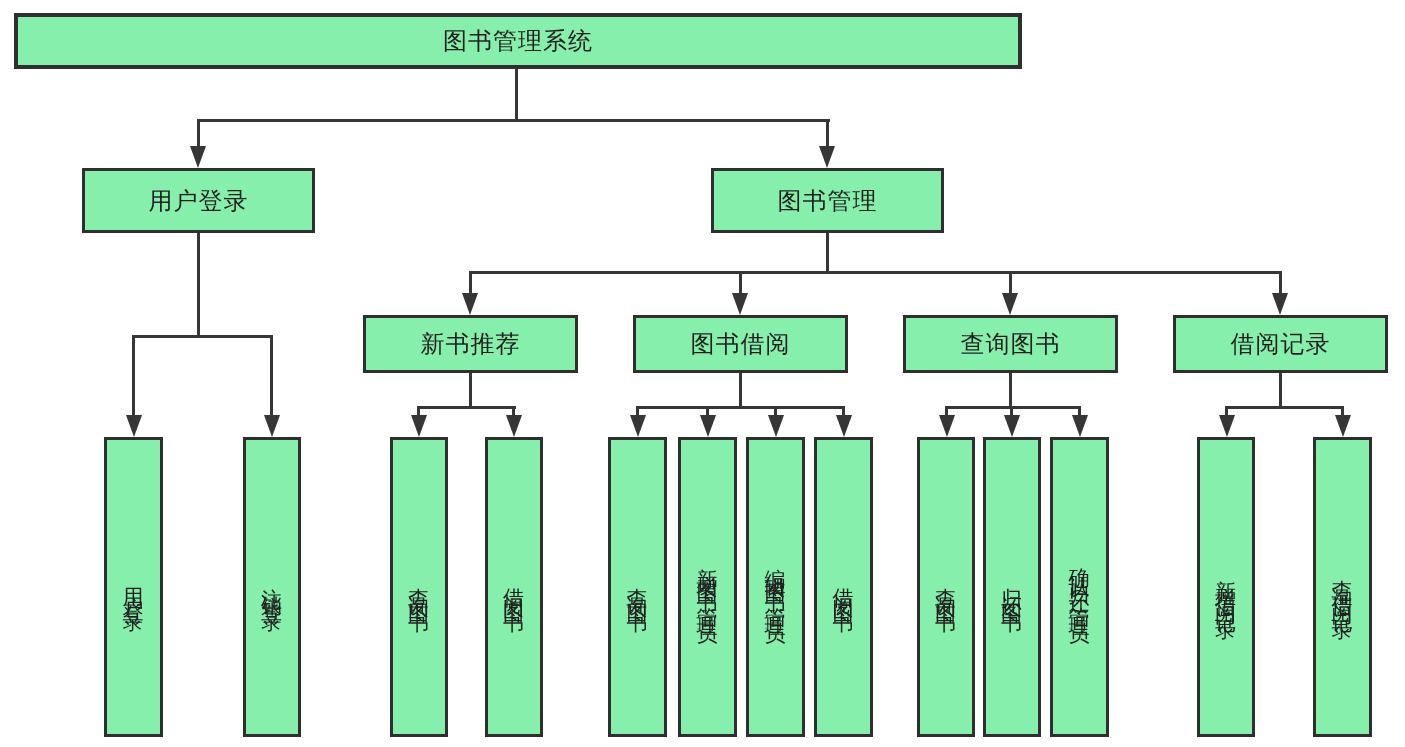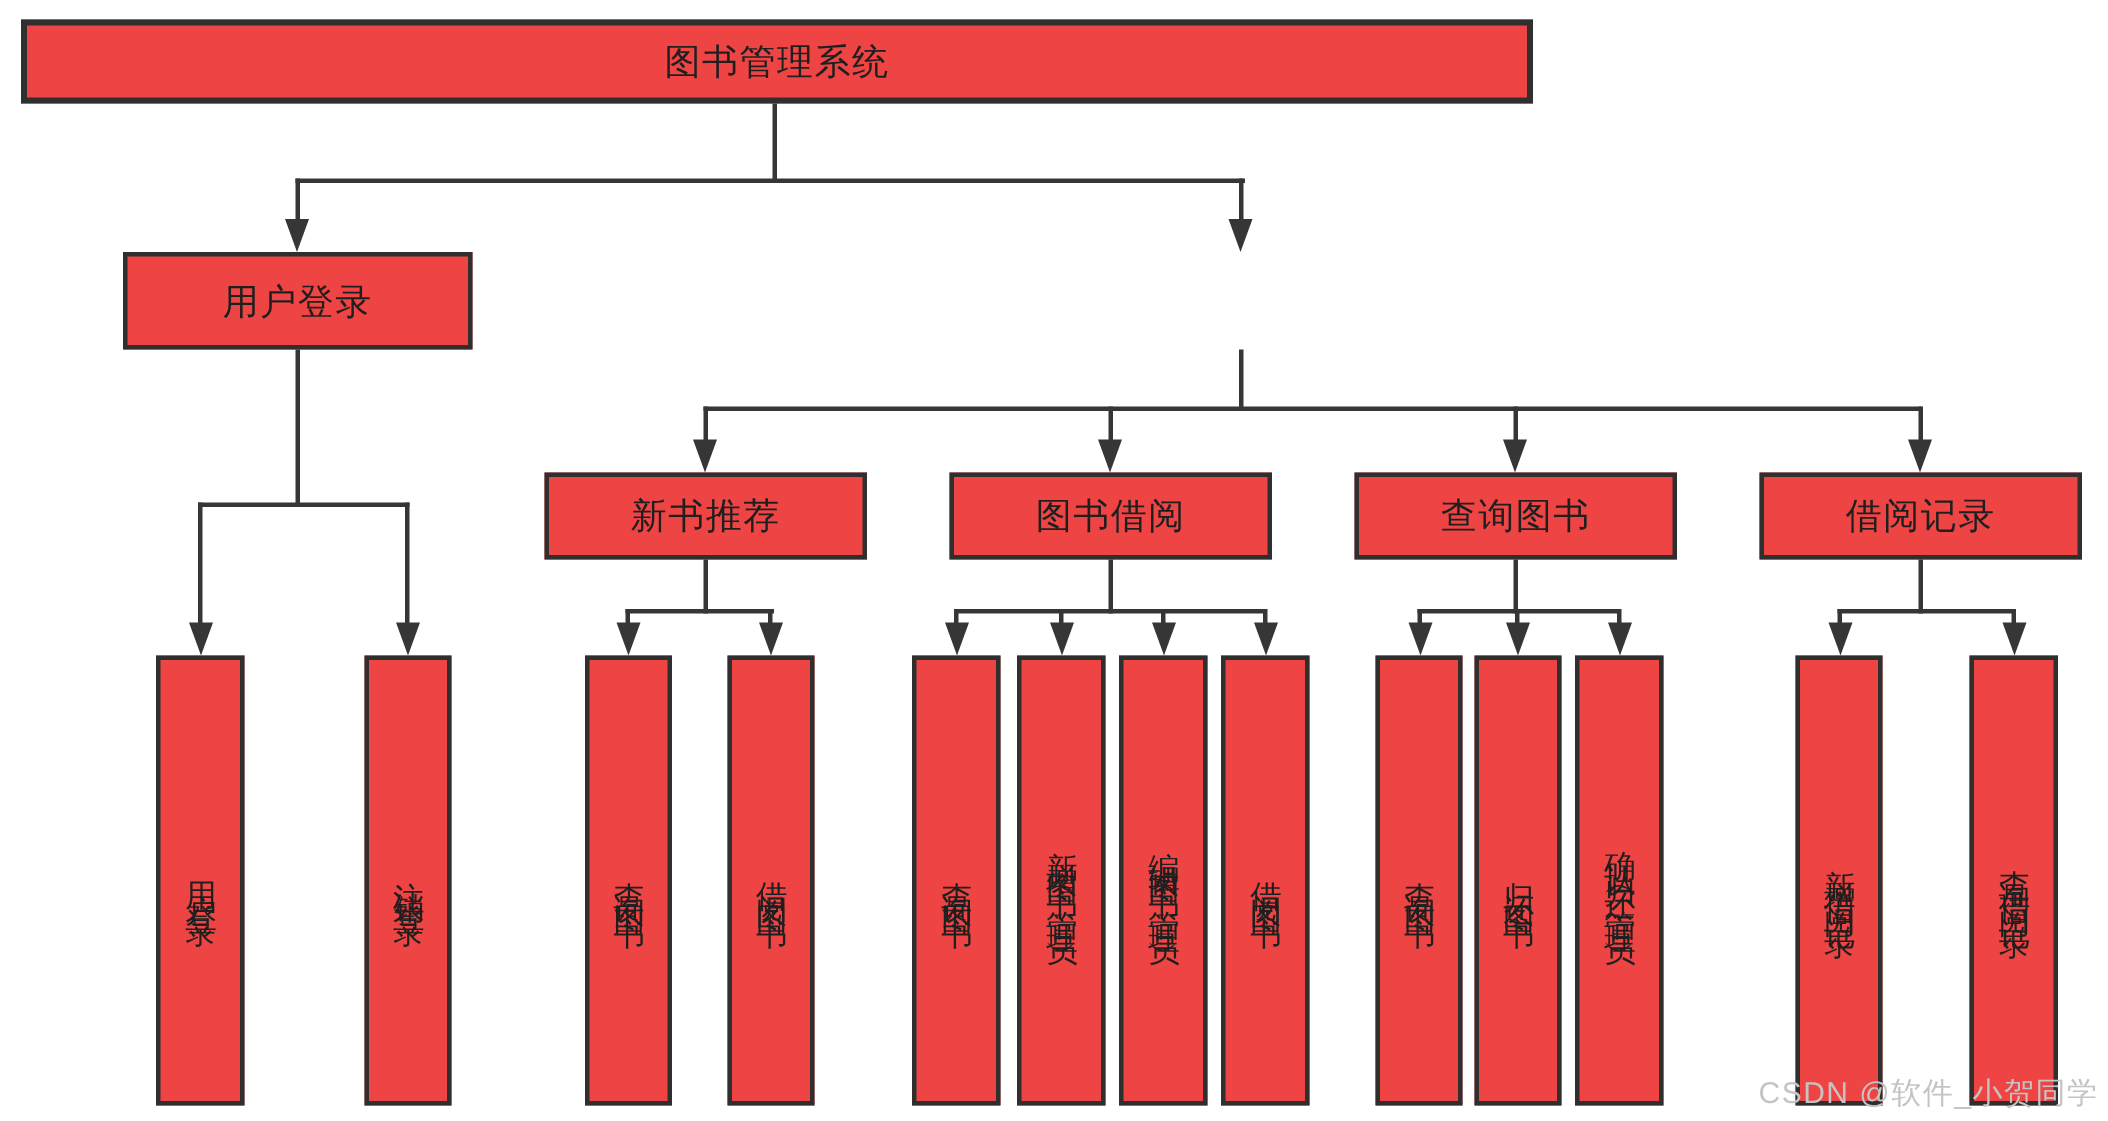--- a/index.html
+++ b/index.html
@@ -8,21 +8,21 @@
     width: 1405px;
     height: 747px;
     background: #ffffff;
     font-family: "Liberation Sans", "DejaVu Sans", sans-serif;
     overflow: hidden;
   }
   .node {
     position: absolute;
     box-sizing: border-box;
     border: 3px solid #2f2f2f;
-    background: #ef4444;
+    background: #86efac;
     display: flex;
     align-items: center;
     justify-content: center;
     color: #1f1f1f;
     font-size: 24px;
     letter-spacing: 1px;
     text-align: right;
   }
   .node.root { border-width: 4px; }
   .node.vert {
@@ -68,20 +68,23 @@
 
   <div class="vline" style="left:515px; top:69px; height:52px;"></div>
   <div class="hline" style="left:197px; top:119px; width:633px;"></div>
   <div class="vline" style="left:197px; top:119px; height:28px;"></div>
   <div class="arrow" style="left:190px; top:146px;"></div>
   <div class="vline" style="left:826px; top:119px; height:28px;"></div>
   <div class="arrow" style="left:819px; top:146px;"></div>
 
   <div class="node" style="left:82px; top:168px; width:233px; height:65px;">
     <span>用户登录</span>
+  </div>
+  <div class="node" style="left:711px; top:168px; width:233px; height:65px;">
+    <span>图书管理</span>
   </div>
 
   <div class="vline" style="left:197px; top:233px; height:104px;"></div>
   <div class="hline" style="left:132px; top:335px; width:141px;"></div>
   <div class="vline" style="left:132px; top:335px; height:82px;"></div>
   <div class="arrow" style="left:126px; top:415px;"></div>
   <div class="vline" style="left:270px; top:335px; height:82px;"></div>
   <div class="arrow" style="left:264px; top:415px;"></div>
 
   <div class="vline" style="left:826px; top:233px; height:41px;"></div>
@@ -179,15 +182,14 @@
     <span>确认归还（管理员）</span>
   </div>
 
   <div class="node vert" style="left:1197px; top:437px; width:58px; height:300px;">
     <span>新增借阅记录</span>
   </div>
   <div class="node vert" style="left:1313px; top:437px; width:59px; height:300px;">
     <span>查询借阅记录</span>
   </div>
 
-  <div class="watermark">CSDN @软件_小贺同学</div>
 
 </div>
 
 </body></html>

